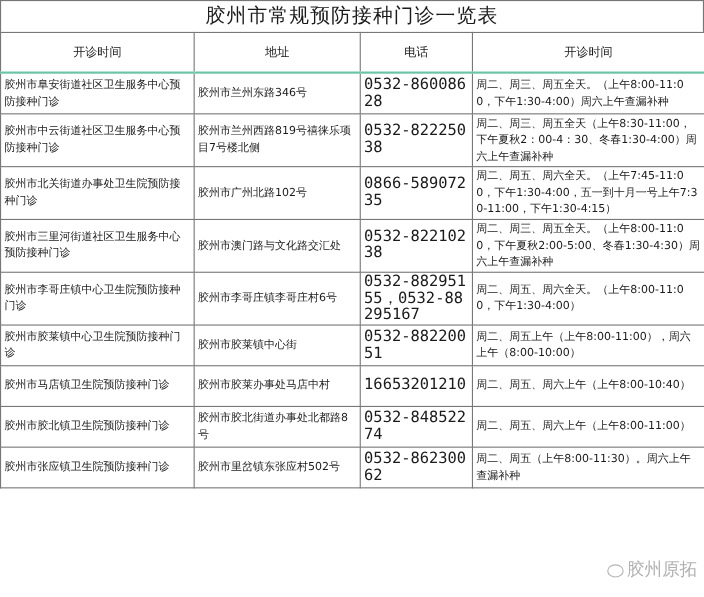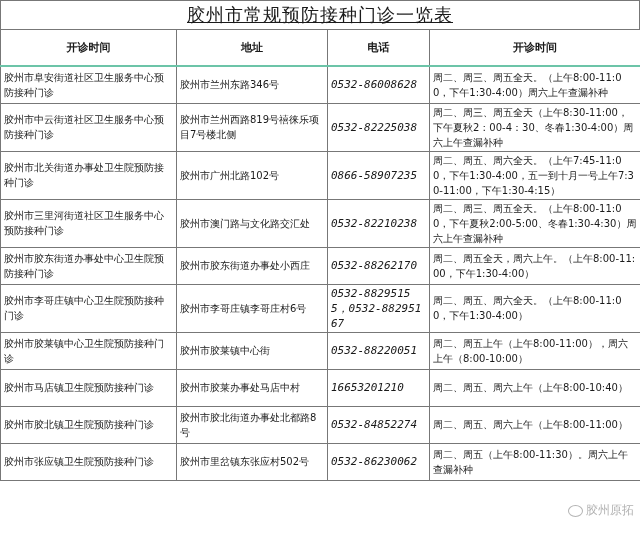--- a/index.html
+++ b/index.html
@@ -1,28 +1,28 @@
 <!DOCTYPE html>
 <html><head>
 <meta charset="utf-8">
 <style>
   html, body { margin: 0; padding: 0; background: #ffffff; }
   body { width: 640px; height: 543px; overflow: hidden; position: relative;
          font-family: "DejaVu Sans", "Liberation Sans", sans-serif; color: #1a1a1a; }
   .title { height: 28px; line-height: 28px; text-align: center; font-size: 18px;
            font-family: "DejaVu Serif", "Liberation Serif", serif; border: 1px solid #777;
-           border-bottom: none; letter-spacing: 1px; text-decoration: underline; }
+           border-bottom: none; letter-spacing: 1px; }
   table { border-collapse: collapse; width: 640px; table-layout: fixed; }
-  th { height: 33px; font-size: 11px; font-weight: bold; border: 1px solid #777;
+  th { height: 33px; font-size: 11px; font-weight: normal; border: 1px solid #777;
        border-bottom: 2px solid #6cc4a8; }
   td { font-size: 10px; line-height: 15px; border: 1px solid #777; padding: 1px 3px;
        vertical-align: middle; word-break: break-all; }
-  td.phone { font-family: "DejaVu Sans Mono", "Liberation Mono", monospace; font-size: 11px; font-style: italic; }
+  td.phone { font-family: "DejaVu Sans Mono", "Liberation Mono", monospace; font-size: 14px; }
   tr.r { height: 37px; }
-  .watermark { position: absolute; right: 6px; bottom: 24px; font-size: 12px; color: rgba(150,150,150,0.75);
+  .watermark { position: absolute; right: 6px; bottom: 14px; font-size: 16px; color: rgba(150,150,150,0.75);
                display: flex; align-items: center; gap: 3px; }
   .wm-icon { width: 13px; height: 10px; border: 1px solid rgba(160,160,160,0.8); border-radius: 50%; }
 </style>
 </head>
 <body>
 
 <div class="title">胶州市常规预防接种门诊一览表</div>
 <table>
   <colgroup>
       <col style="width:176px">
@@ -57,26 +57,20 @@
         <td class="phone">0866-58907235</td>
         <td>周二、周五、周六全天。（上午7:45-11:00，下午1:30-4:00，五一到十月一号上午7:30-11:00，下午1:30-4:15）</td>
       </tr>
       <tr class="r">
         <td>胶州市三里河街道社区卫生服务中心预防接种门诊</td>
         <td>胶州市澳门路与文化路交汇处</td>
         <td class="phone">0532-82210238</td>
         <td>周二、周三、周五全天。（上午8:00-11:00，下午夏秋2:00-5:00、冬春1:30-4:30）周六上午查漏补种</td>
       </tr>
       <tr class="r">
-        <td>胶州市胶东街道办事处中心卫生院预防接种门诊</td>
-        <td>胶州市胶东街道办事处小西庄</td>
-        <td class="phone">0532-88262170</td>
-        <td>周二、周五全天，周六上午。（上午8:00-11:00，下午1:30-4:00）</td>
-      </tr>
-      <tr class="r">
         <td>胶州市李哥庄镇中心卫生院预防接种门诊</td>
         <td>胶州市李哥庄镇李哥庄村6号</td>
         <td class="phone">0532-88295155，0532-88295167</td>
         <td>周二、周五、周六全天。（上午8:00-11:00，下午1:30-4:00）</td>
       </tr>
       <tr class="r">
         <td>胶州市胶莱镇中心卫生院预防接种门诊</td>
         <td>胶州市胶莱镇中心街</td>
         <td class="phone">0532-88220051</td>
         <td>周二、周五上午（上午8:00-11:00），周六上午（8:00-10:00）</td>

